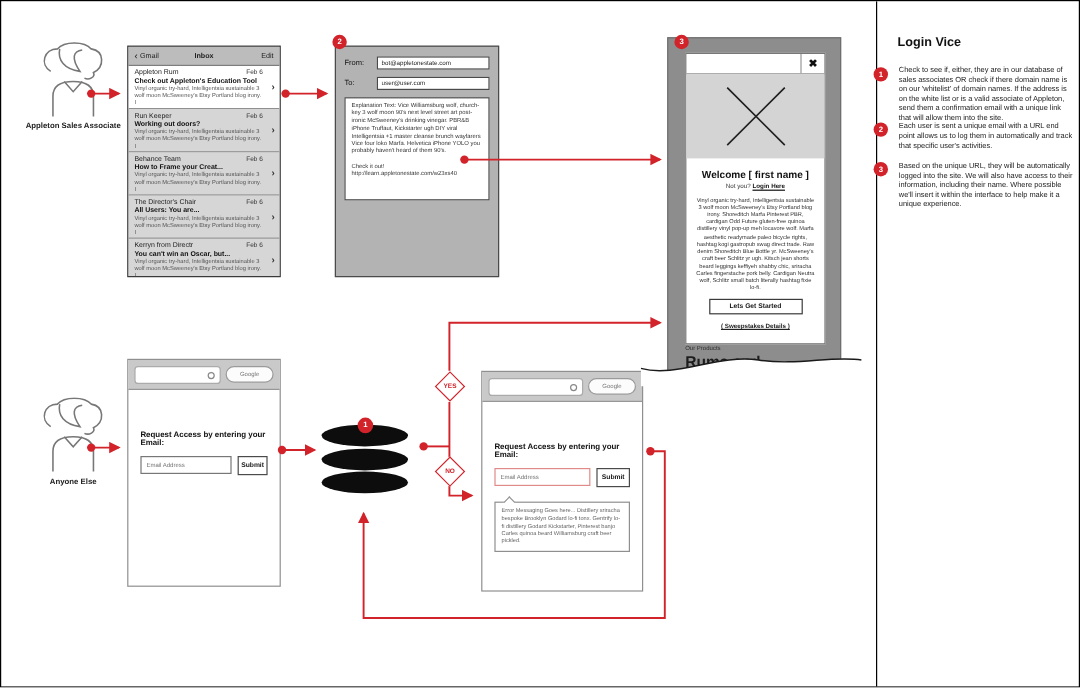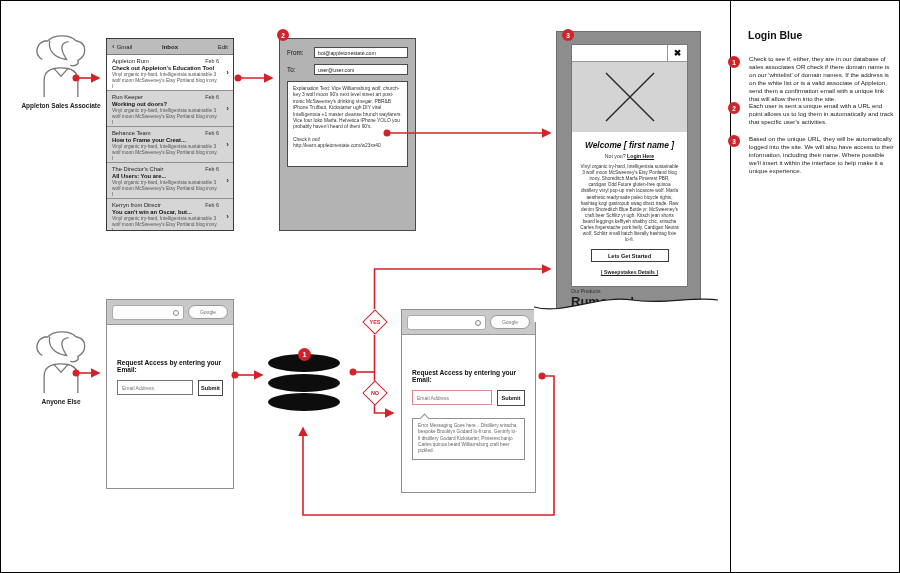--- a/index.html
+++ b/index.html
@@ -49,21 +49,21 @@
                 background:#8d8d8d; border:1px solid #6e6e6e; z-index:1; }
   .behind-small { position:absolute; left:14px; top:256px; font-size:5px; color:#2e2e2e; }
   .behind-big { position:absolute; left:14px; top:262px; font-size:13px; font-weight:bold; color:#1d1d1d; }
   .modal { position:absolute; left:14px; top:12px; width:117px; height:243px;
            background:#fff; border:1px solid #777; }
   .modal-topbar { height:17px; border-bottom:1px solid #999; display:flex; }
   .modal-topbar .spacer { flex:1; }
   .modal-close { width:20px; border-left:1px solid #999; display:flex; align-items:center;
                  justify-content:center; font-size:9px; font-weight:bold; color:#111; cursor:default; }
   .modal-img { height:70px; background:#d4d4d4; display:flex; align-items:center; justify-content:center; }
-  .modal-welcome { font-size:8.4px; font-weight:bold; text-align:center; margin-top:8px; color:#111;font-style:italic; }
+  .modal-welcome { font-size:8.4px; font-weight:bold; text-align:center; margin-top:8px; color:#111; }
   .modal-notyou { font-size:5.2px; text-align:center; margin-top:3px; color:#333; }
   .login-link { font-weight:bold; text-decoration:underline; color:#111; }
   .modal-body { font-size:4.7px; color:#333; text-align:center; padding:0 8px; margin-top:5px; line-height:1.3; }
   .modal-btn { width:78px; height:13px; border:1px solid #3a3a3a; margin:6px auto 0;
                font-size:5.6px; font-weight:bold; text-align:center; line-height:12px; color:#111; background:#fff; }
   .modal-sweep { font-size:5.2px; font-weight:bold; text-decoration:underline; text-align:center; margin-top:7px; color:#222; }
   .wave { position:absolute; left:533px; top:291px; z-index:2; }
 
   
   .screen { position:absolute; background:#fff; border:1px solid #8f8f8f; }
@@ -316,21 +316,21 @@
   <div class="diamond-wrap" style="left:361px;top:379px;">
     <div class="diamond"></div>
     <span class="dlabel">NO</span>
   </div>
 
   <div class="badge" style="left:276px;top:28px;">2</div>
   <div class="badge" style="left:561px;top:28px;">3</div>
   <div class="badge big" style="left:297px;top:347px;">1</div>
 
   <div class="divider"></div>
-  <div class="sb-title">Login Blue</div>
+  <div class="sb-title">Login Vice</div>
 
   <div class="badge" style="left:727px;top:55px;">1</div>
   <div class="sb-note" style="top:54px;">Check to see if, either, they are in our database of sales associates OR check if there domain name is on our 'whitelist' of domain names. If the address is on the white list or is a valid associate of Appleton, send them a confirmation email with a unique link that will allow them into the site.</div>
 
   <div class="badge" style="left:727px;top:101px;">2</div>
   <div class="sb-note" style="top:101px;">Each user is sent a unique email with a URL end point allows us to log them in automatically and track that specific user's activities.</div>
 
   <div class="badge" style="left:727px;top:134px;">3</div>
   <div class="sb-note" style="top:134px;">Based on the unique URL, they will be automatically logged into the site. We will also have access to their information, including their name. Where possible we'll insert it within the interface to help make it a unique experience.</div>
 

